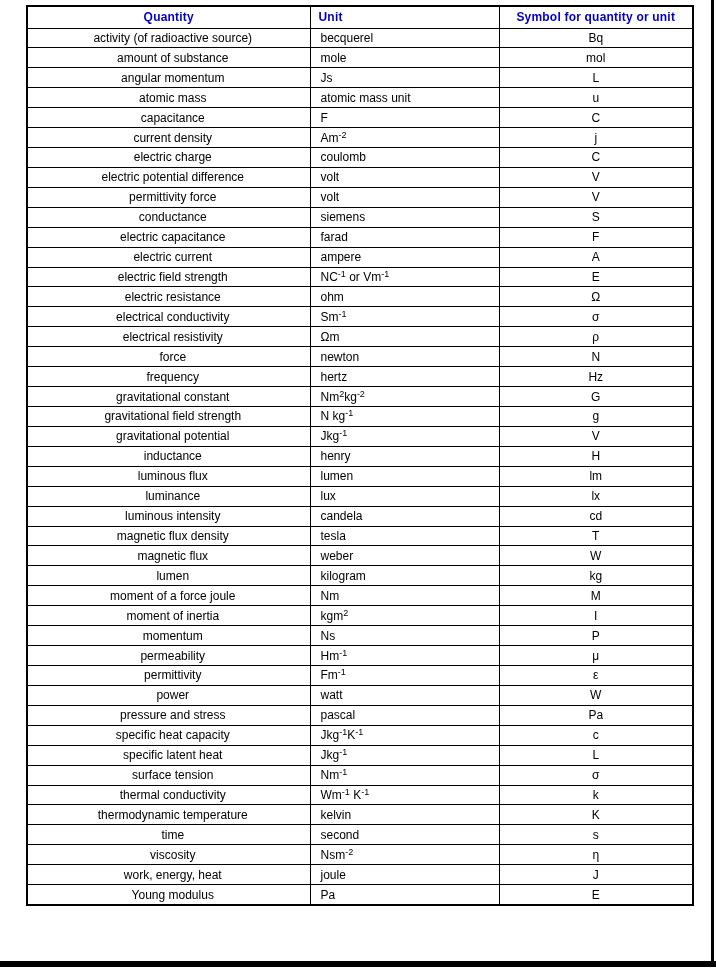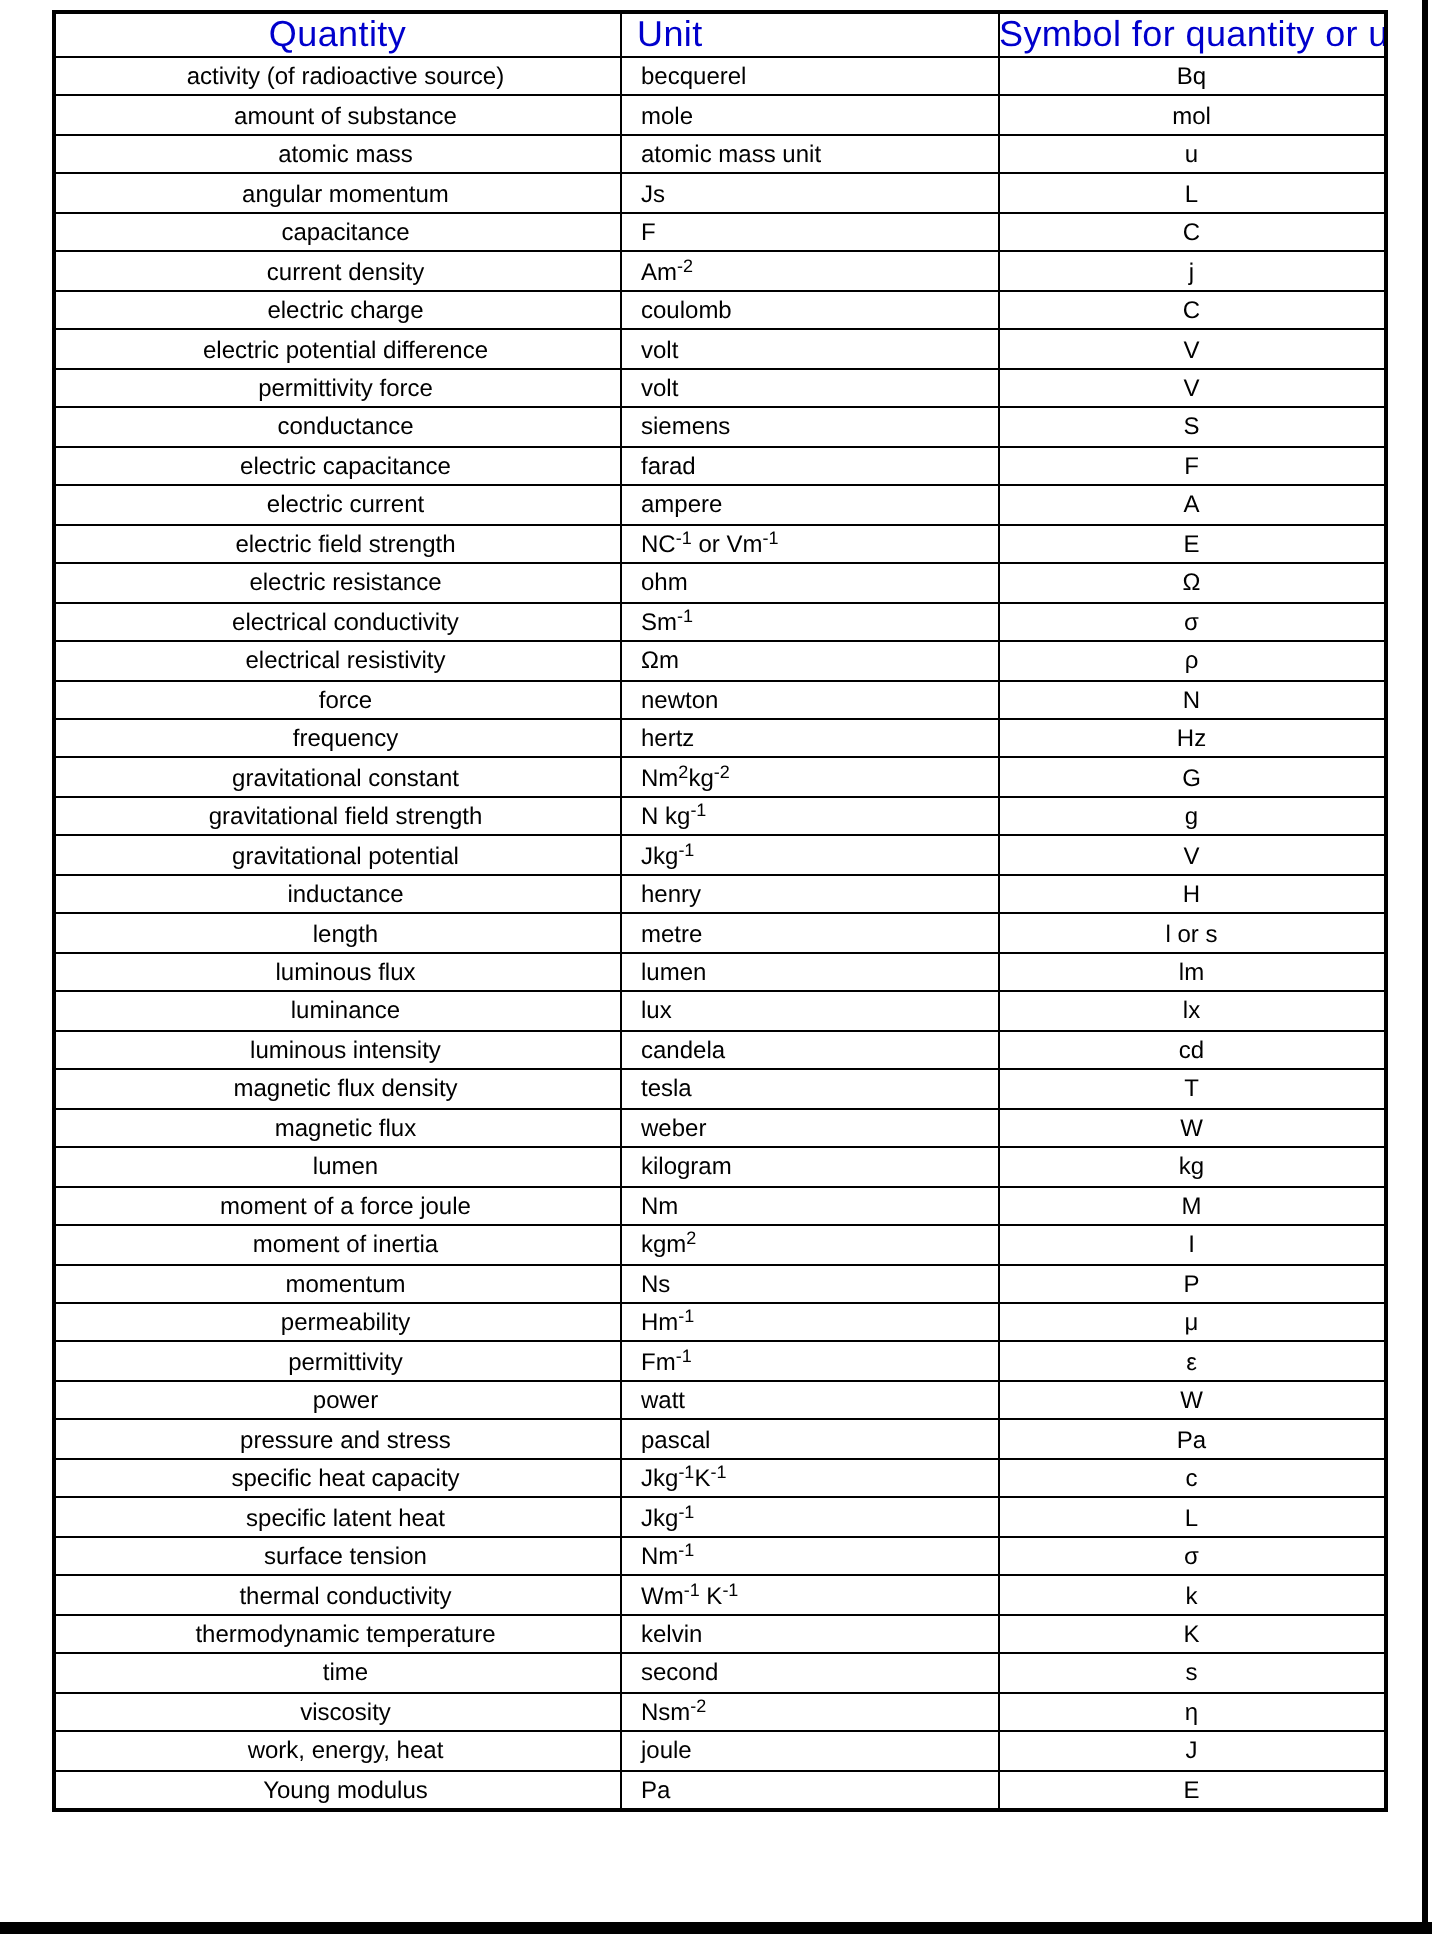--- a/index.html
+++ b/index.html
@@ -28,22 +28,23 @@
   .qtable th, .qtable td {
     border: 1px solid #000000;
     overflow: hidden;
     white-space: nowrap;
     font-weight: normal;
     padding: 0;
   }
   .qtable thead tr { height: 22px; }
   .qtable tbody tr { height: 19px; }
   .qtable th {
-    font-size: 18px;
+    font-size: 12px;
     letter-spacing: 0.2px;
+    font-weight: bold;
   }
   .qtable td {
     font-size: 12px;
     color: #000000;
   }
   th.h-quantity { text-align: center; }
   th.h-unit     { text-align: left; padding-left: 8px; }
   th.h-symbol   { text-align: center; }
   td.cell-quantity { text-align: center; padding-left: 8px; }
   td.cell-unit     { text-align: left; padding-left: 10px; }
@@ -94,30 +95,30 @@
           <td class="cell-quantity">activity (of radioactive source)</td>
           <td class="cell-unit">becquerel</td>
           <td class="cell-symbol">Bq</td>
         </tr>
         <tr>
           <td class="cell-quantity">amount of substance</td>
           <td class="cell-unit">mole</td>
           <td class="cell-symbol">mol</td>
         </tr>
         <tr>
+          <td class="cell-quantity">angular momentum</td>
+          <td class="cell-unit">Js</td>
+          <td class="cell-symbol">L</td>
+        </tr>
+        <tr>
           <td class="cell-quantity">atomic mass</td>
           <td class="cell-unit">atomic mass unit</td>
           <td class="cell-symbol">u</td>
         </tr>
         <tr>
-          <td class="cell-quantity">angular momentum</td>
-          <td class="cell-unit">Js</td>
-          <td class="cell-symbol">L</td>
-        </tr>
-        <tr>
           <td class="cell-quantity">capacitance</td>
           <td class="cell-unit">F</td>
           <td class="cell-symbol">C</td>
         </tr>
         <tr>
           <td class="cell-quantity">current density</td>
           <td class="cell-unit">Am<sup>-2</sup></td>
           <td class="cell-symbol">j</td>
         </tr>
         <tr>
@@ -194,25 +195,20 @@
           <td class="cell-quantity">gravitational potential</td>
           <td class="cell-unit">Jkg<sup>-1</sup></td>
           <td class="cell-symbol">V</td>
         </tr>
         <tr>
           <td class="cell-quantity">inductance</td>
           <td class="cell-unit">henry</td>
           <td class="cell-symbol">H</td>
         </tr>
         <tr>
-          <td class="cell-quantity">length</td>
-          <td class="cell-unit">metre</td>
-          <td class="cell-symbol">l or s</td>
-        </tr>
-        <tr>
           <td class="cell-quantity">luminous flux</td>
           <td class="cell-unit">lumen</td>
           <td class="cell-symbol">lm</td>
         </tr>
         <tr>
           <td class="cell-quantity">luminance</td>
           <td class="cell-unit">lux</td>
           <td class="cell-symbol">lx</td>
         </tr>
         <tr>

